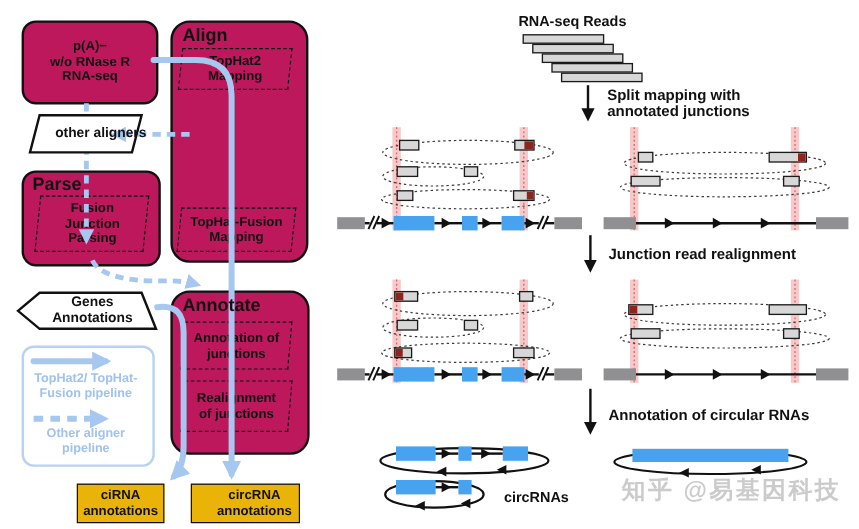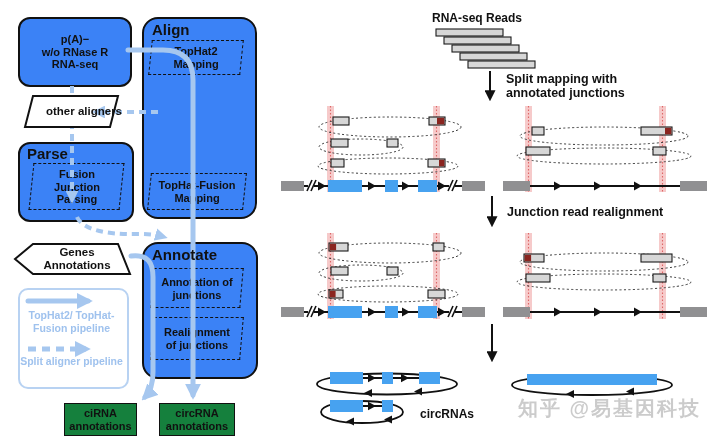--- a/index.html
+++ b/index.html
@@ -6,24 +6,24 @@
     --arrow-blue:#a6c7ef; --legend-blue:#9fc2ee; --legend-border:#b8d2f2;
     --exon-blue:#47a2f0; --genomic-gray:#909092; --read-gray:#d7d7d7;
     --dark-red:#8b2520; --pink-band:#f6caca; --red-line:#dd6666;
     --ink:#111111; --watermark-gray:#bfbfbf;
   }
   html,body{margin:0;padding:0;background:#e9e9e9;}
   #canvas{position:relative;width:716px;height:441px;background:#ffffff;overflow:hidden;
     font-family:"Liberation Sans","DejaVu Sans",sans-serif;color:var(--ink);}
   .abs{position:absolute;}
   
-  .rbox{position:absolute;background:#3b82f6;border:2.2px solid var(--ink);}
+  .rbox{position:absolute;background:#be185d;border:2.2px solid var(--ink);}
   .dbox{position:absolute;border:1.6px dashed var(--ink);background:transparent;
         display:flex;align-items:center;justify-content:center;text-align:center;}
-  .obox{position:absolute;background:#15803d;border:1.6px solid var(--ink);
+  .obox{position:absolute;background:#eab308;border:1.6px solid var(--ink);
         display:flex;align-items:center;justify-content:center;text-align:center;}
   .bt{font-weight:bold;font-size:11px;line-height:12.5px;position:relative;z-index:6;}
   .title{font-weight:bold;font-size:15px;position:absolute;z-index:6;}
   .lbl{position:absolute;font-weight:bold;z-index:6;}
   #art{position:absolute;left:0;top:0;z-index:3;pointer-events:none;}
   
   .bluesolid{stroke:var(--arrow-blue);stroke-width:5;fill:none;stroke-linecap:round;}
   .bluedash{stroke:var(--arrow-blue);stroke-width:4;fill:none;stroke-dasharray:7,5;stroke-linecap:butt;}
   .mblue{fill:var(--arrow-blue);}
   .poly{fill:#fff;stroke:var(--ink);stroke-width:2;}
@@ -79,32 +79,33 @@
   <span class="title" style="left:152px;top:246px;">Annotate</span>
   <div class="dbox" style="left:152px;top:268px;width:88px;height:38px;transform:skewX(-5deg);">
     <span class="bt" style="transform:skewX(5deg);width:80px;">Annotation of junctions</span>
   </div>
   <div class="dbox" style="left:152px;top:317px;width:88px;height:41px;transform:skewX(-5deg);">
     <span class="bt" style="transform:skewX(5deg);width:78px;">Realignment of junctions</span>
   </div>
 
   <div class="abs" style="left:18px;top:288px;width:107px;height:97px;background:#fff;border:2.5px solid var(--legend-border);border-radius:10px;"></div>
   <div class="legend-text" style="left:20px;top:309px;width:103px;">TopHat2/ TopHat-Fusion pipeline</div>
-  <div class="legend-text" style="left:20px;top:355px;width:103px;">Split aligner pipeline</div>
+  <div class="legend-text" style="left:20px;top:355px;width:103px;">Other aligner pipeline</div>
 
   <div class="obox" style="left:64px;top:403px;width:71px;height:31px;">
     <span class="bt" style="width:70px;">ciRNA annotations</span>
   </div>
-  <div class="obox" style="left:159px;top:403px;width:74px;height:31px;">
+  <div class="obox" style="left:159px;top:403px;width:74px;height:31px;padding-left:15px;">
     <span class="bt" style="width:73px;">circRNA annotations</span>
   </div>
 
   <div class="lbl" style="left:432px;top:11px;font-size:12px;">RNA-seq Reads</div>
   <div class="lbl" style="left:506px;top:72px;width:148px;font-size:12.5px;line-height:14px;">Split mapping with annotated junctions</div>
   <div class="lbl" style="left:507px;top:205px;font-size:12.5px;">Junction read realignment</div>
+  <div class="lbl" style="left:507px;top:339px;font-size:12.5px;">Annotation of circular RNAs</div>
   <div class="lbl" style="left:420px;top:407px;font-size:12px;">circRNAs</div>
   <div class="lbl" style="left:574px;top:404px;font-size:14px;margin-top:40px;">ciRNAs</div>
   <div id="watermark" style="left:518px;top:395px;">知乎 @易基因科技</div>
 
   <svg id="art" width="716" height="441" viewBox="0 0 716 441">
     <defs>
       <marker id="mb" viewBox="0 0 10 10" refX="7" refY="5" markerWidth="3.2" markerHeight="3.2" orient="auto" markerUnits="strokeWidth">
         <path class="mblue" d="M0,0 L10,5 L0,10 z"></path>
       </marker>
       <marker id="mk" viewBox="0 0 10 10" refX="7" refY="5" markerWidth="11" markerHeight="11" orient="auto" markerUnits="userSpaceOnUse">

